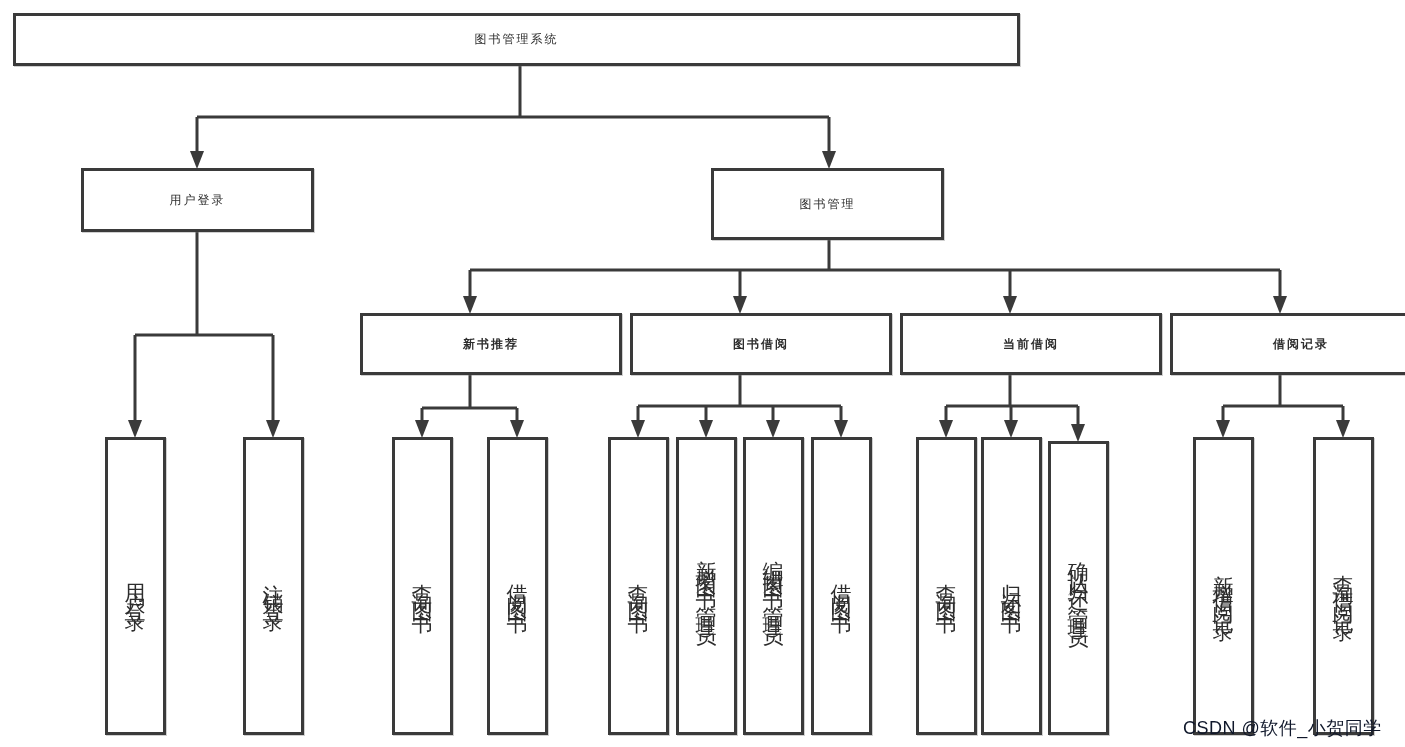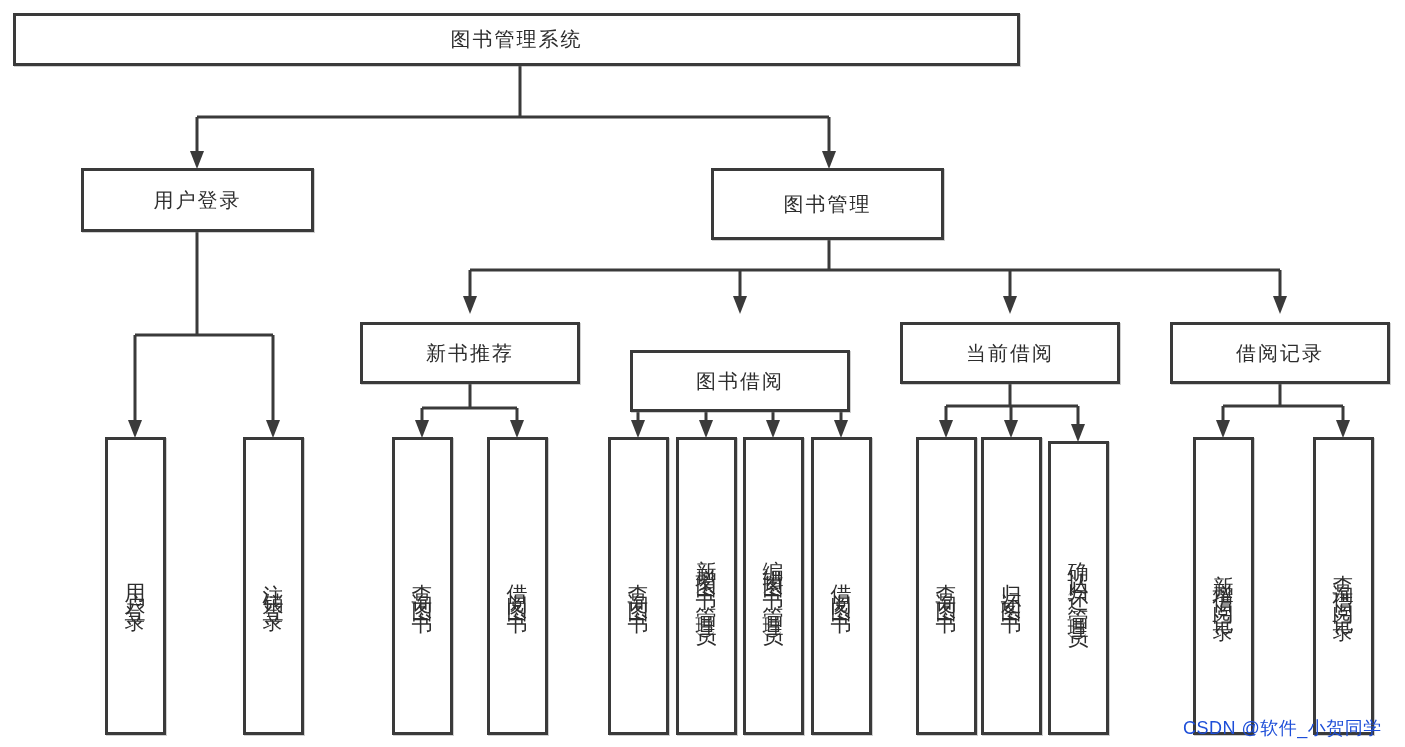--- a/index.html
+++ b/index.html
@@ -30,40 +30,40 @@
     border: 3px solid #3a3a3a;
     background: #ffffff;
     display: flex;
     align-items: center;
     justify-content: center;
     color: #2d2d2d;
     z-index: 2;
     box-shadow: 1px 1px 0 rgba(120,120,120,0.35);
   }
   .hlabel {
-    font-size: 20px;
+    font-size: 12px;
     letter-spacing: 2px;
     white-space: nowrap;
   }
   .vnode .vlabel {
     writing-mode: vertical-rl;
     line-height: 1;
     font-size: 21px;
     letter-spacing: 0.45em;
     white-space: nowrap;
   }
   
   #root-node        { left: 13px;   top: 13px;  width: 1007px; height: 53px; }
   
   #node-user-login  { left: 81px;   top: 168px; width: 233px;  height: 64px; }
   #node-book-mgmt   { left: 711px;  top: 168px; width: 233px;  height: 72px; }
   
-  .l3 { top: 322px; width: 220px; height: 62px; }
+  .l3 { top: 313px; width: 262px; height: 62px; font-weight: bold; }
   #node-new-books      { left: 360px;  }
-  #node-book-borrow    { left: 630px; margin-top: 28px;  }
+  #node-book-borrow    { left: 630px;  }
   #node-current-borrow { left: 900px;  }
   #node-borrow-records { left: 1170px; }
   
   .vnode { top: 437px; width: 61px; height: 298px; }
   #leaf-login          { left: 105px;  }
   #leaf-logout         { left: 243px;  }
   #leaf-nb-query       { left: 392px;  }
   #leaf-nb-borrow      { left: 487px;  }
   #leaf-bb-query       { left: 608px;  }
   #leaf-bb-add         { left: 676px;  }
@@ -73,21 +73,21 @@
   #leaf-cb-return      { left: 981px;  }
   #leaf-cb-confirm     { left: 1048px; top: 441px; height: 294px; }
   #leaf-br-add         { left: 1193px; }
   #leaf-br-query       { left: 1313px; }
   #watermark {
     position: absolute;
     left: 1183px;
     top: 716px;
     font-size: 18px;
     letter-spacing: 0.5px;
-    color: #1d4ed8;
+    color: #0f172a;
     white-space: nowrap;
     z-index: 5;
   }
 </style>
 </head>
 <body>
 
 <div id="stage">
 
   <svg id="connectors" viewBox="0 0 1405 747" xmlns="http://www.w3.org/2000/svg">

